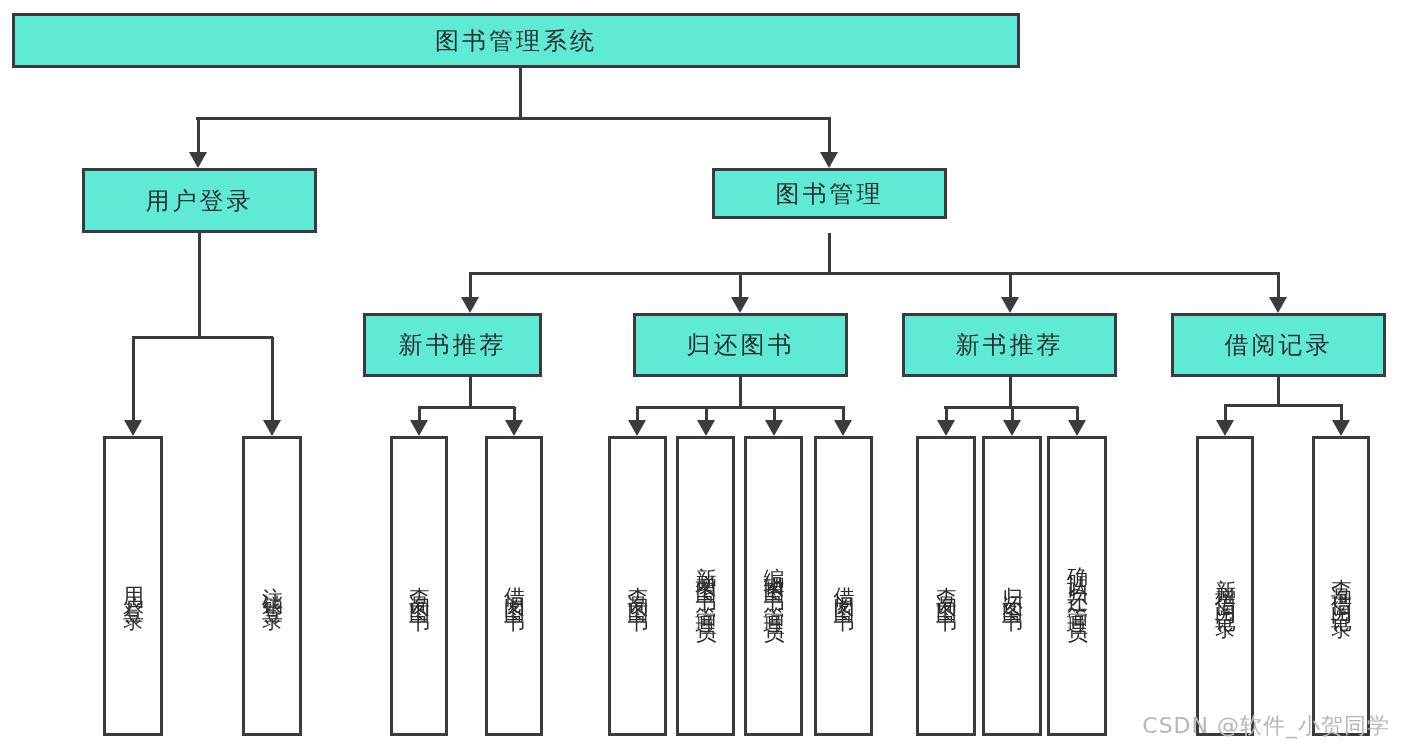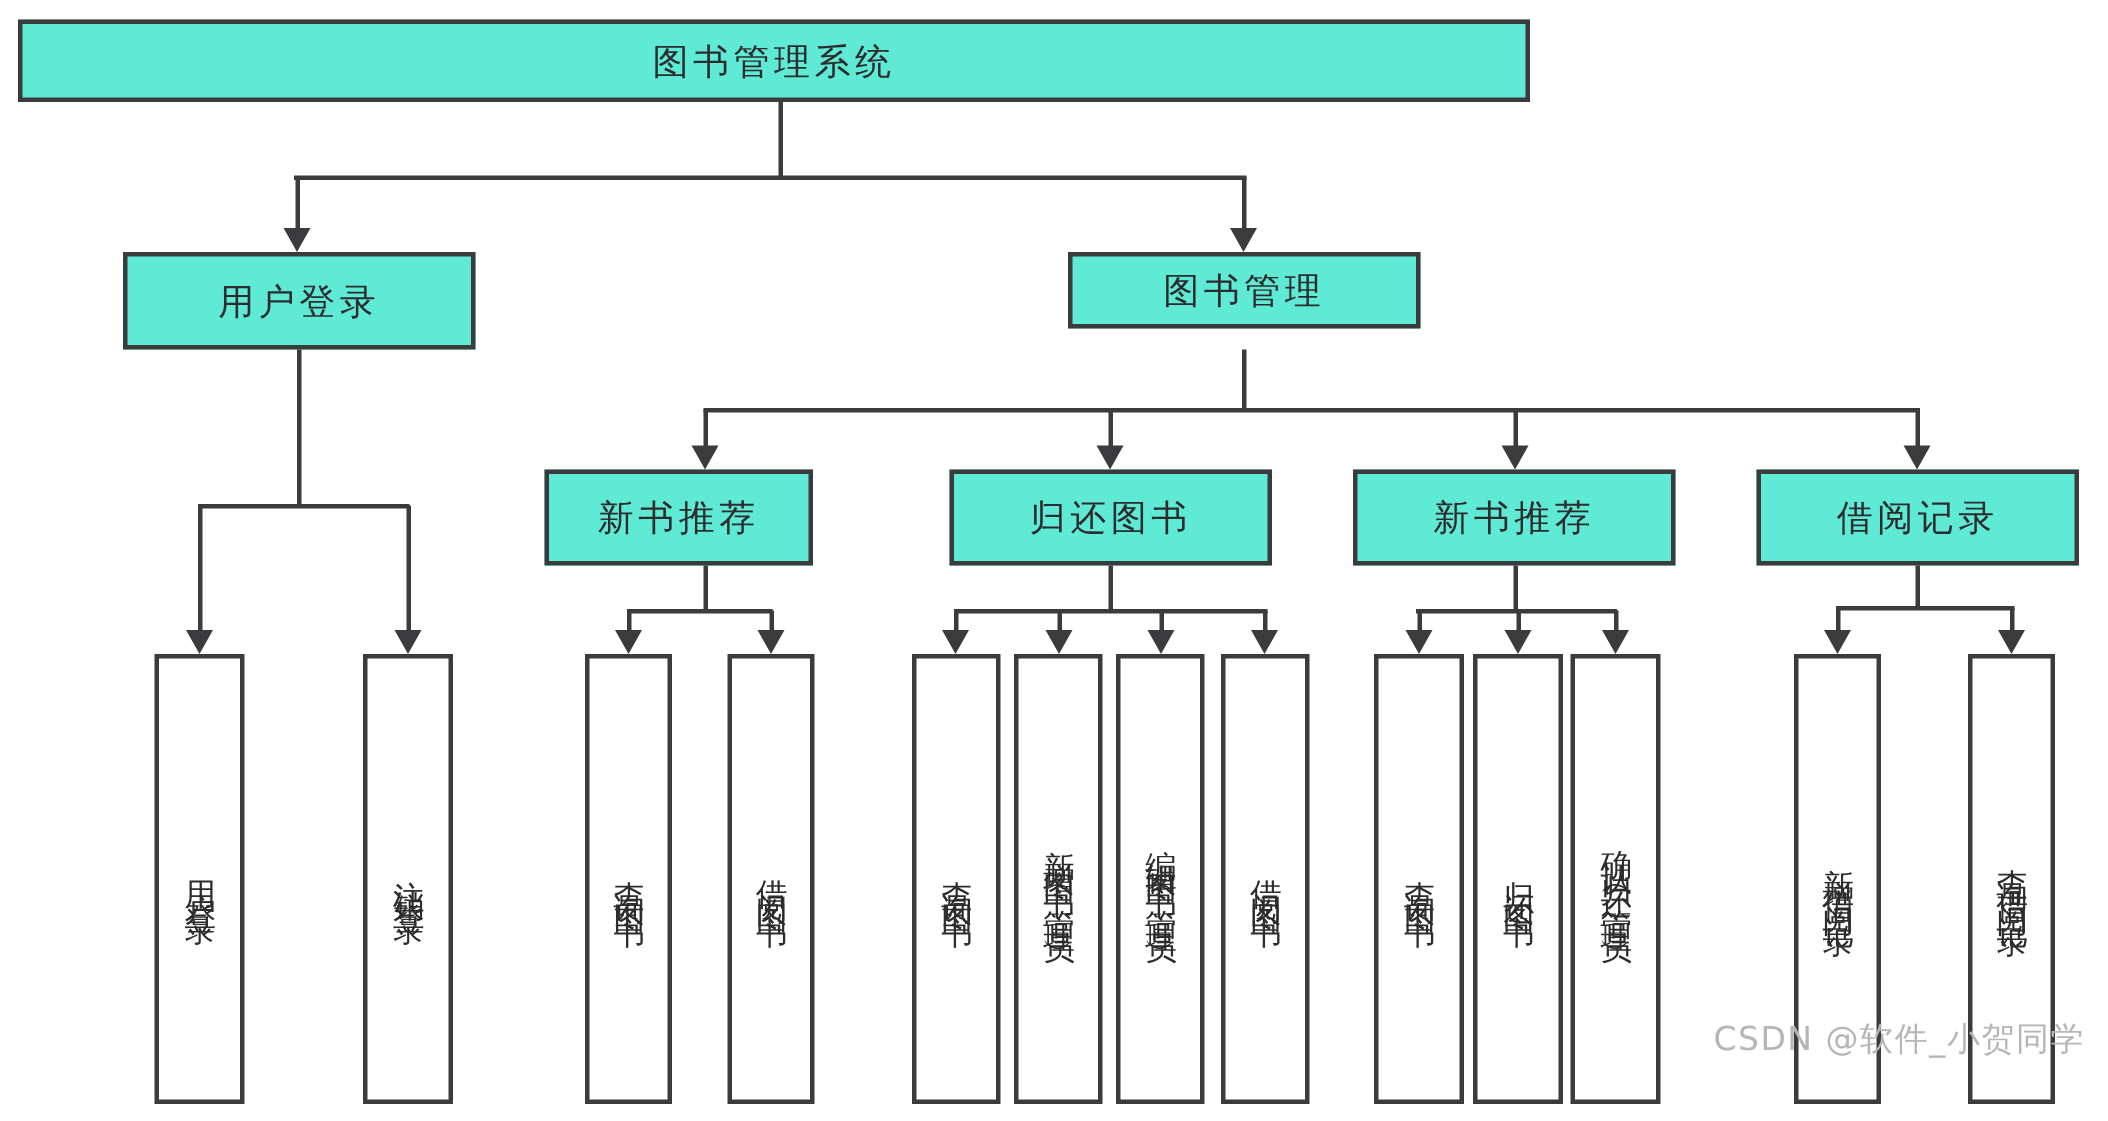--- a/index.html
+++ b/index.html
@@ -52,21 +52,21 @@
     content:"";position:absolute;left:7.5px;top:0;width:3px;
     height:calc(100% - 13px);background:var(--line);
   }
   .arrow::after{
     content:"";position:absolute;left:0;bottom:0;width:0;height:0;
     border-left:9px solid transparent;border-right:9px solid transparent;
     border-top:16px solid var(--line);
   }
   .watermark{
     position:absolute;
-    top:678px;right:15px;
+    top:711px;right:15px;
     font-size:22px;letter-spacing:1px;
     color:var(--wm);
     white-space:nowrap;
   }
 </style>
 </head>
 <body>
 
 <div class="canvas">
 

